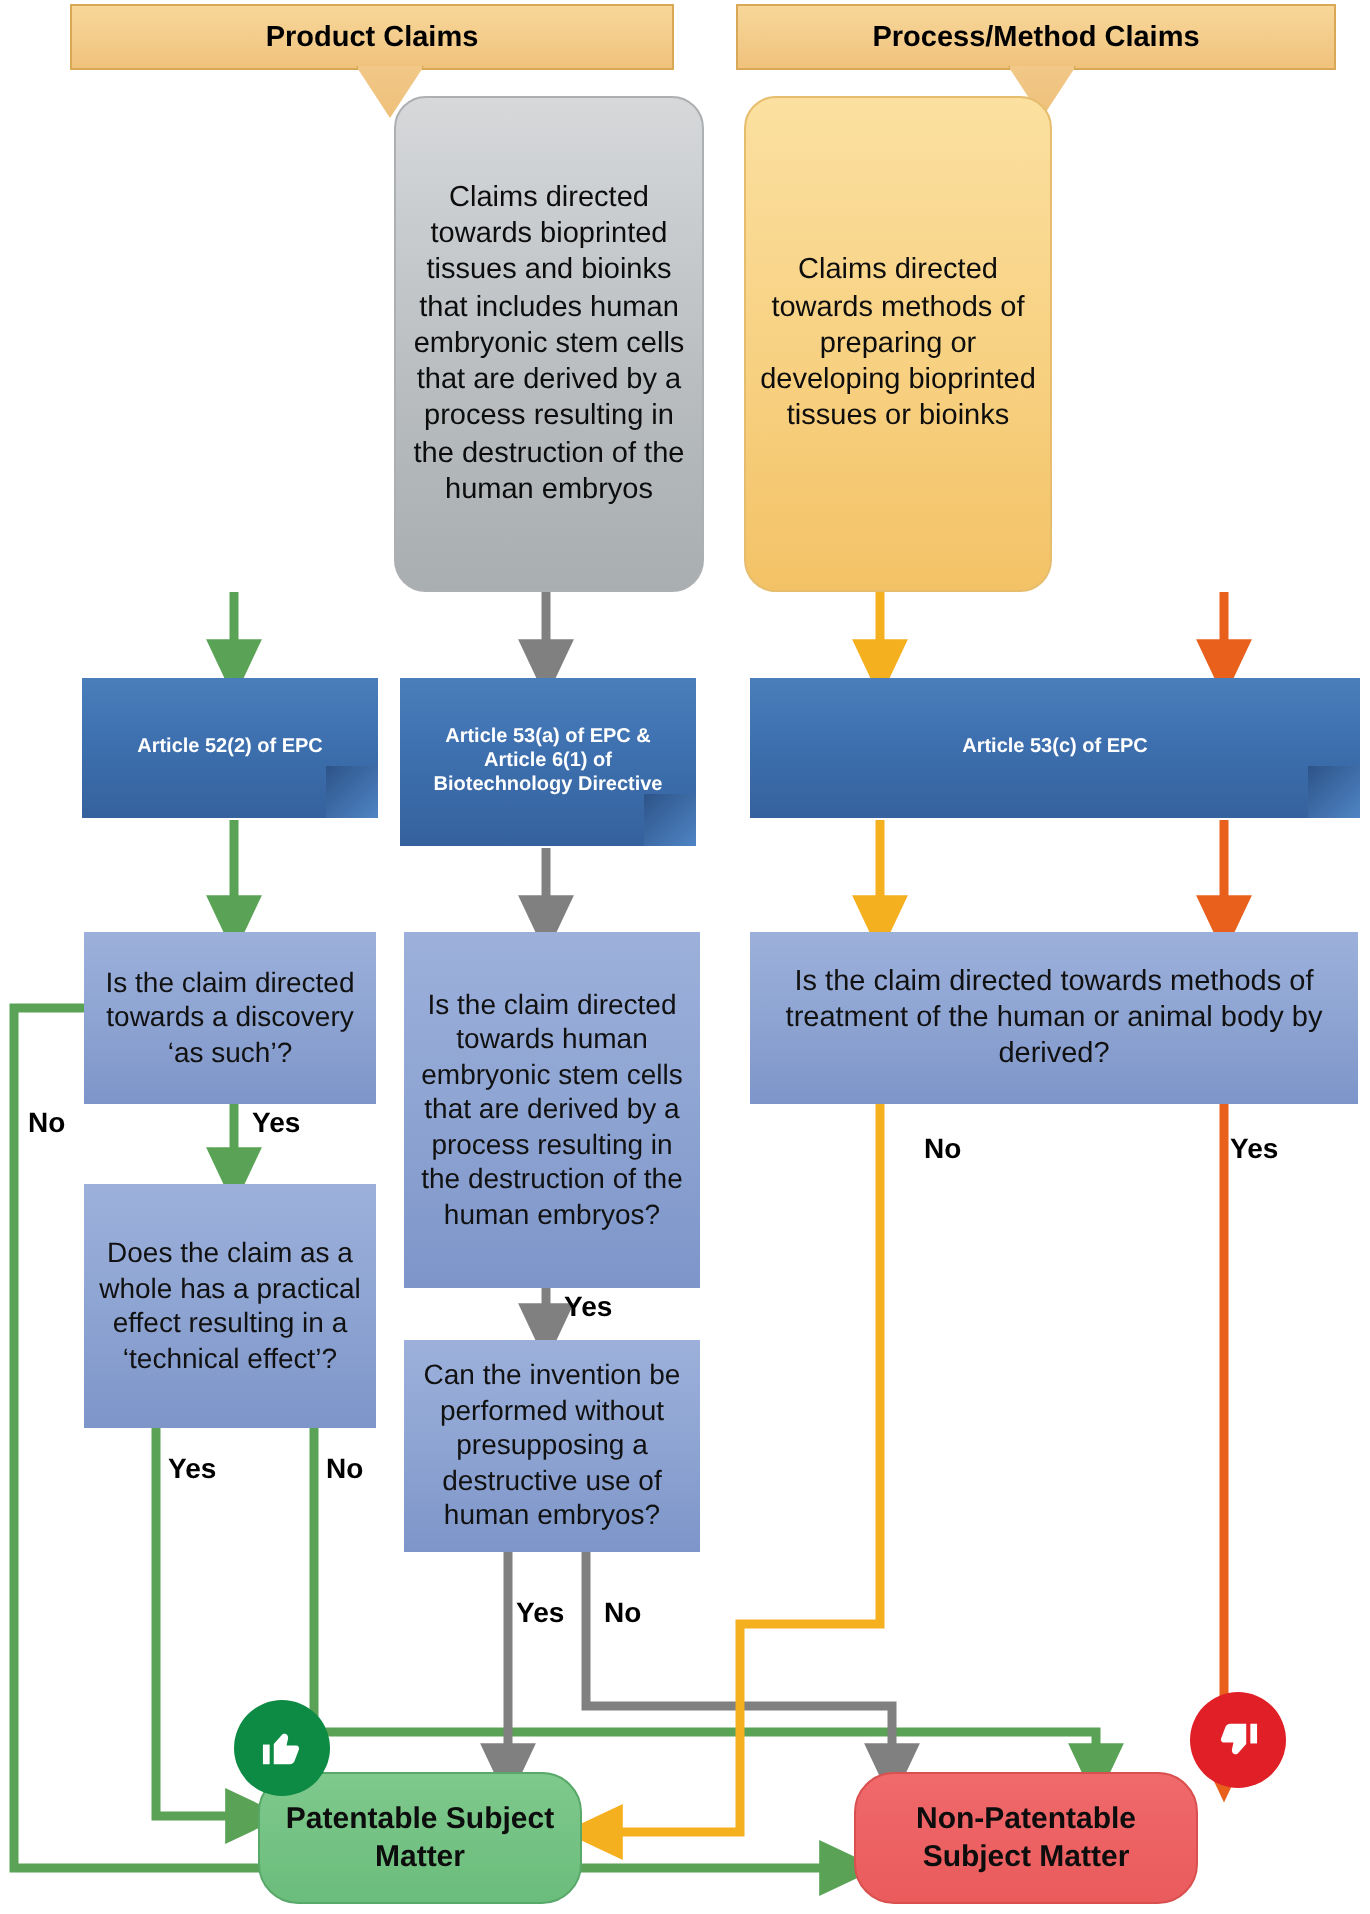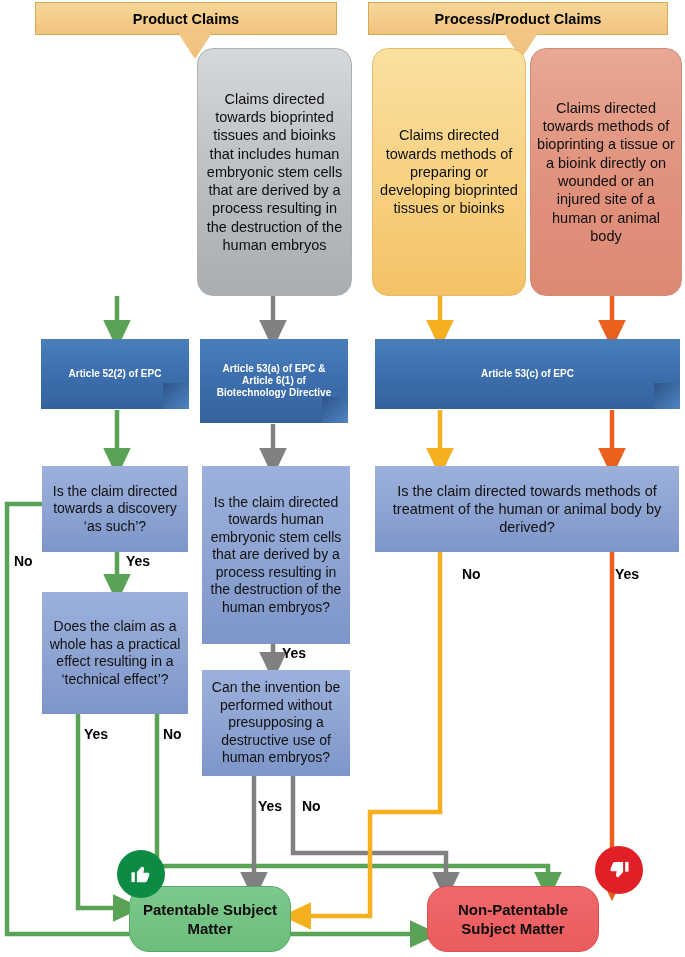--- a/index.html
+++ b/index.html
@@ -113,39 +113,36 @@
   <div class="node banner" style="left:35px; top:2px; width:302px; height:33px;
               clip-path:polygon(0 0, 100% 0, 100% 100%, 61% 100%, 54.5% 100%, 54.5% 100%, 0 100%);">
     <span>Product Claims</span>
   </div>
   <div style="position:absolute; left:178px; top:33px; width:32px; height:26px;
               background:linear-gradient(180deg,#f2c888 0%, #eec07a 100%);
               border-left:1px solid #d8a856; border-right:1px solid #d8a856;
               clip-path:polygon(0 0, 100% 0, 50% 100%);"></div>
 
   <div class="node banner" style="left:368px; top:2px; width:300px; height:33px;">
-    <span>Process/Product Claims</span>
+    <span>Process/Method Claims</span>
   </div>
   <div style="position:absolute; left:504px; top:33px; width:32px; height:26px;
               background:linear-gradient(180deg,#f2c888 0%, #eec07a 100%);
               border-left:1px solid #d8a856; border-right:1px solid #d8a856;
               clip-path:polygon(0 0, 100% 0, 50% 100%);"></div>
 
 
   <div class="node card card-grey" style="left:197px; top:48px; width:155px; height:248px;">
     <span>Claims directed towards bioprinted tissues and bioinks that includes human embryonic stem cells that are derived by a process resulting in the destruction of the human embryos</span>
   </div>
 
   <div class="node card card-yellow" style="left:372px; top:48px; width:154px; height:248px;">
     <span>Claims directed towards methods of preparing or developing bioprinted tissues or bioinks</span>
   </div>
 
-  <div class="node card card-salmon" style="left:530px; top:48px; width:152px; height:248px;">
-    <span>Claims directed towards methods of bioprinting a tissue or a bioink directly on wounded or an injured site of a human or animal body</span>
-  </div>
 
   <div class="node article" style="left:41px; top:339px; width:148px; height:70px;">
     <span>Article 52(2) of EPC</span>
     <div class="fold"></div>
   </div>
 
   <div class="node article" style="left:200px; top:339px; width:148px; height:84px;">
     <span>Article 53(a) of EPC &amp; Article 6(1) of Biotechnology Directive</span>
     <div class="fold"></div>
   </div>

